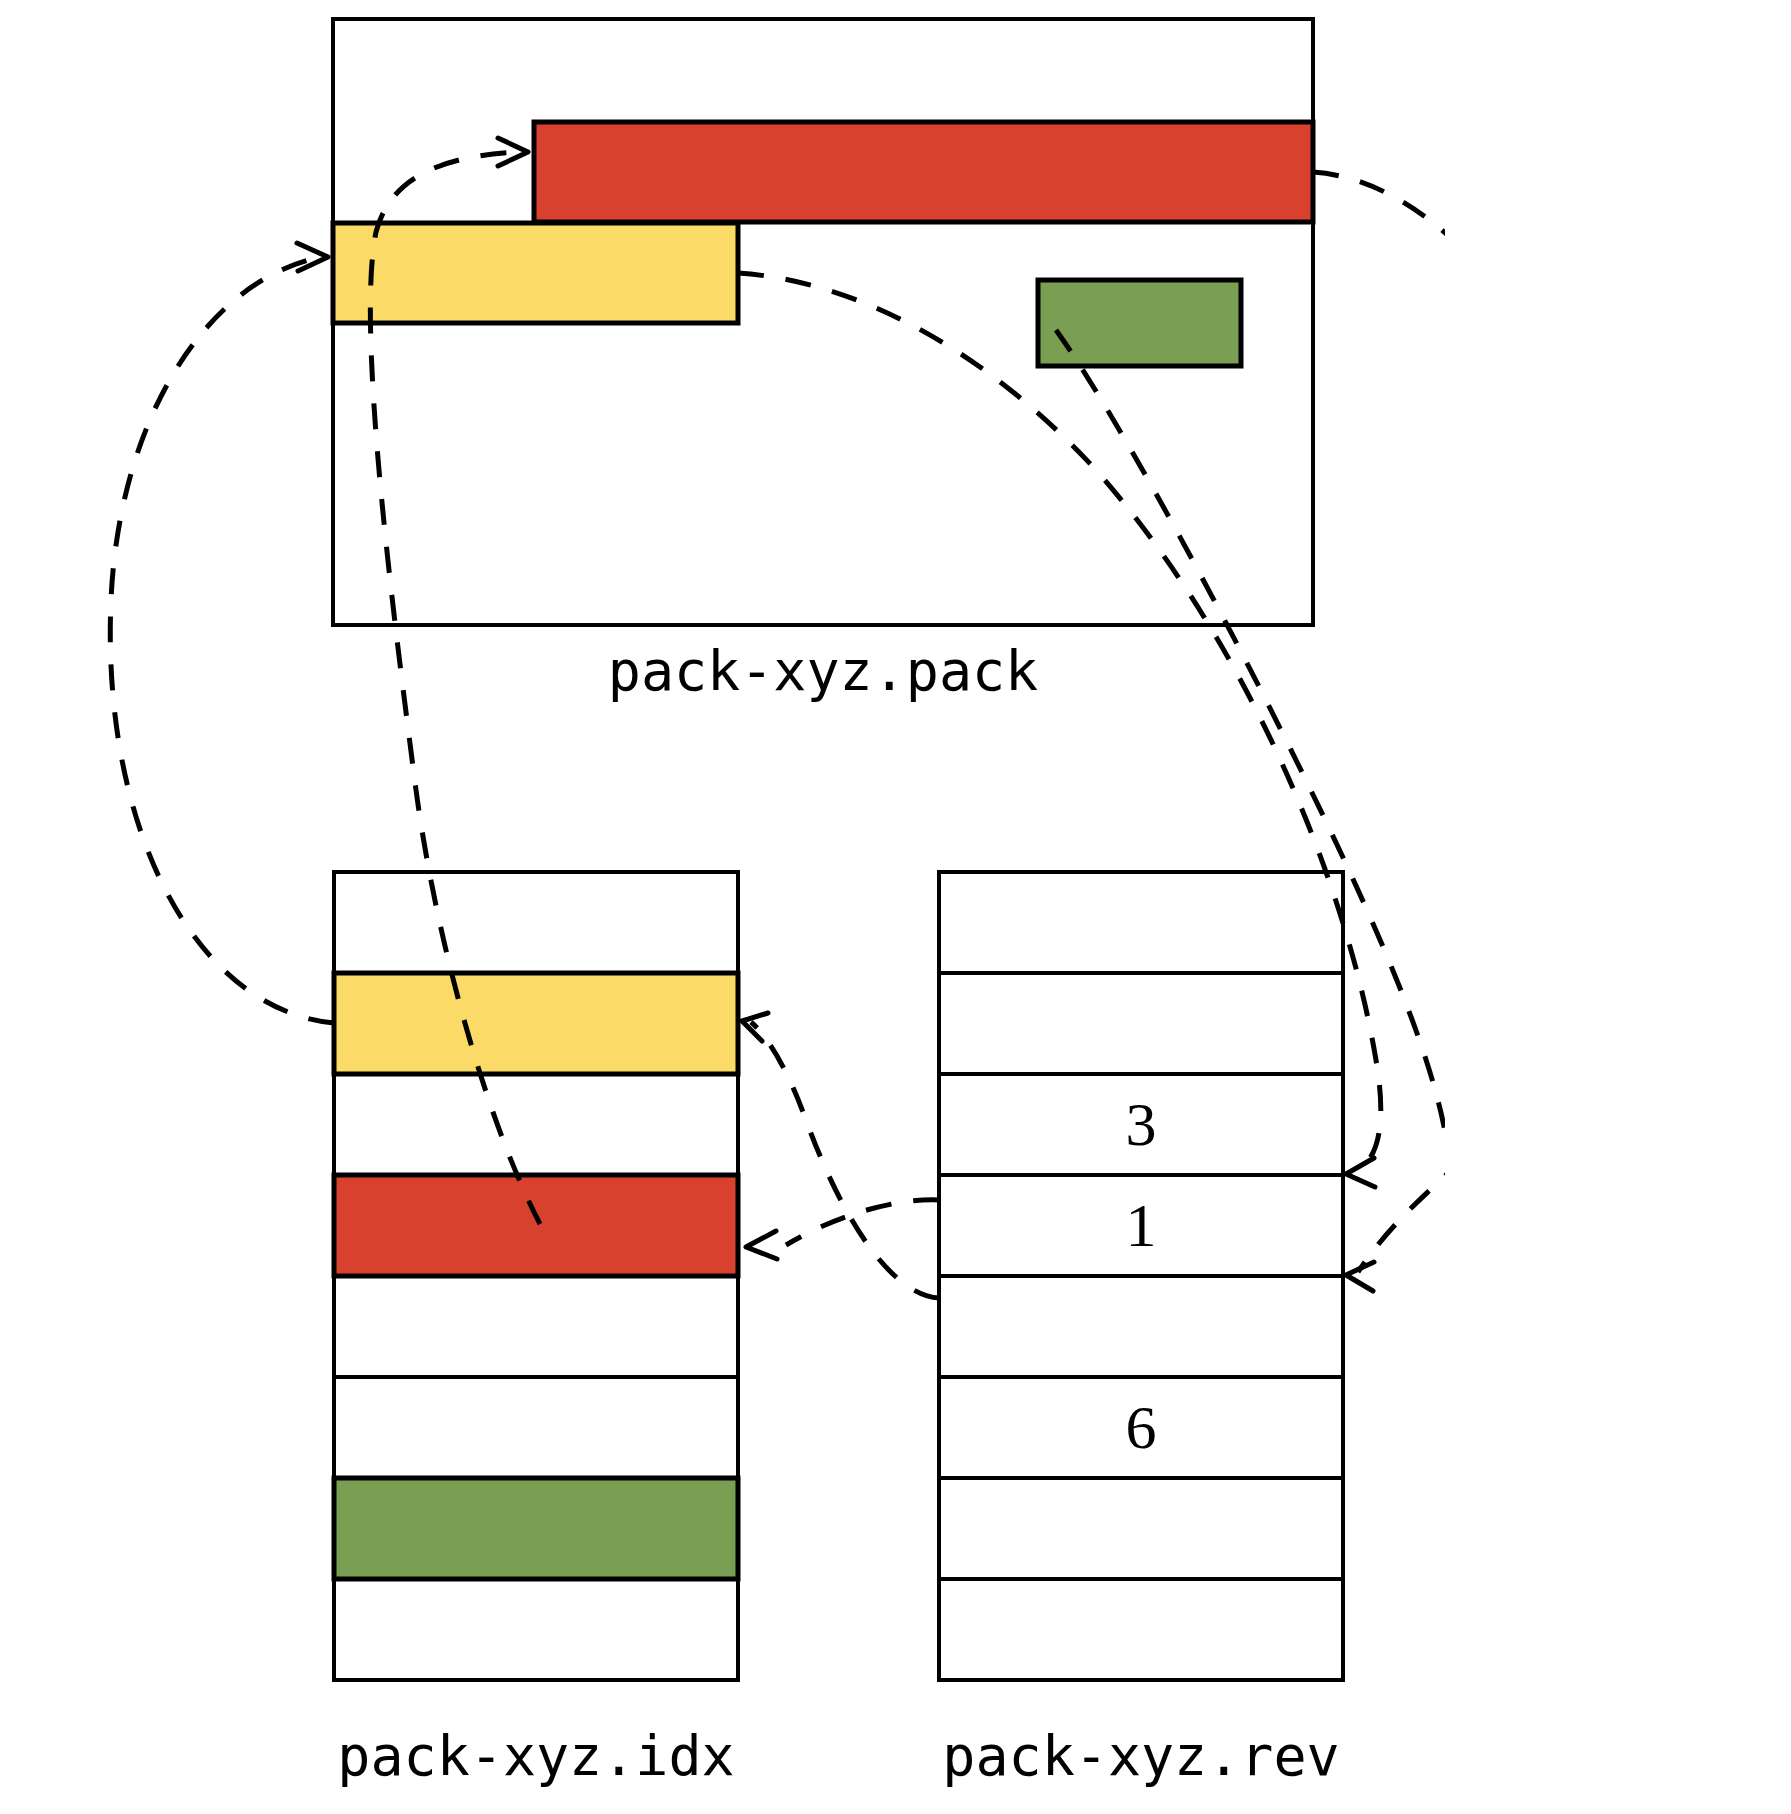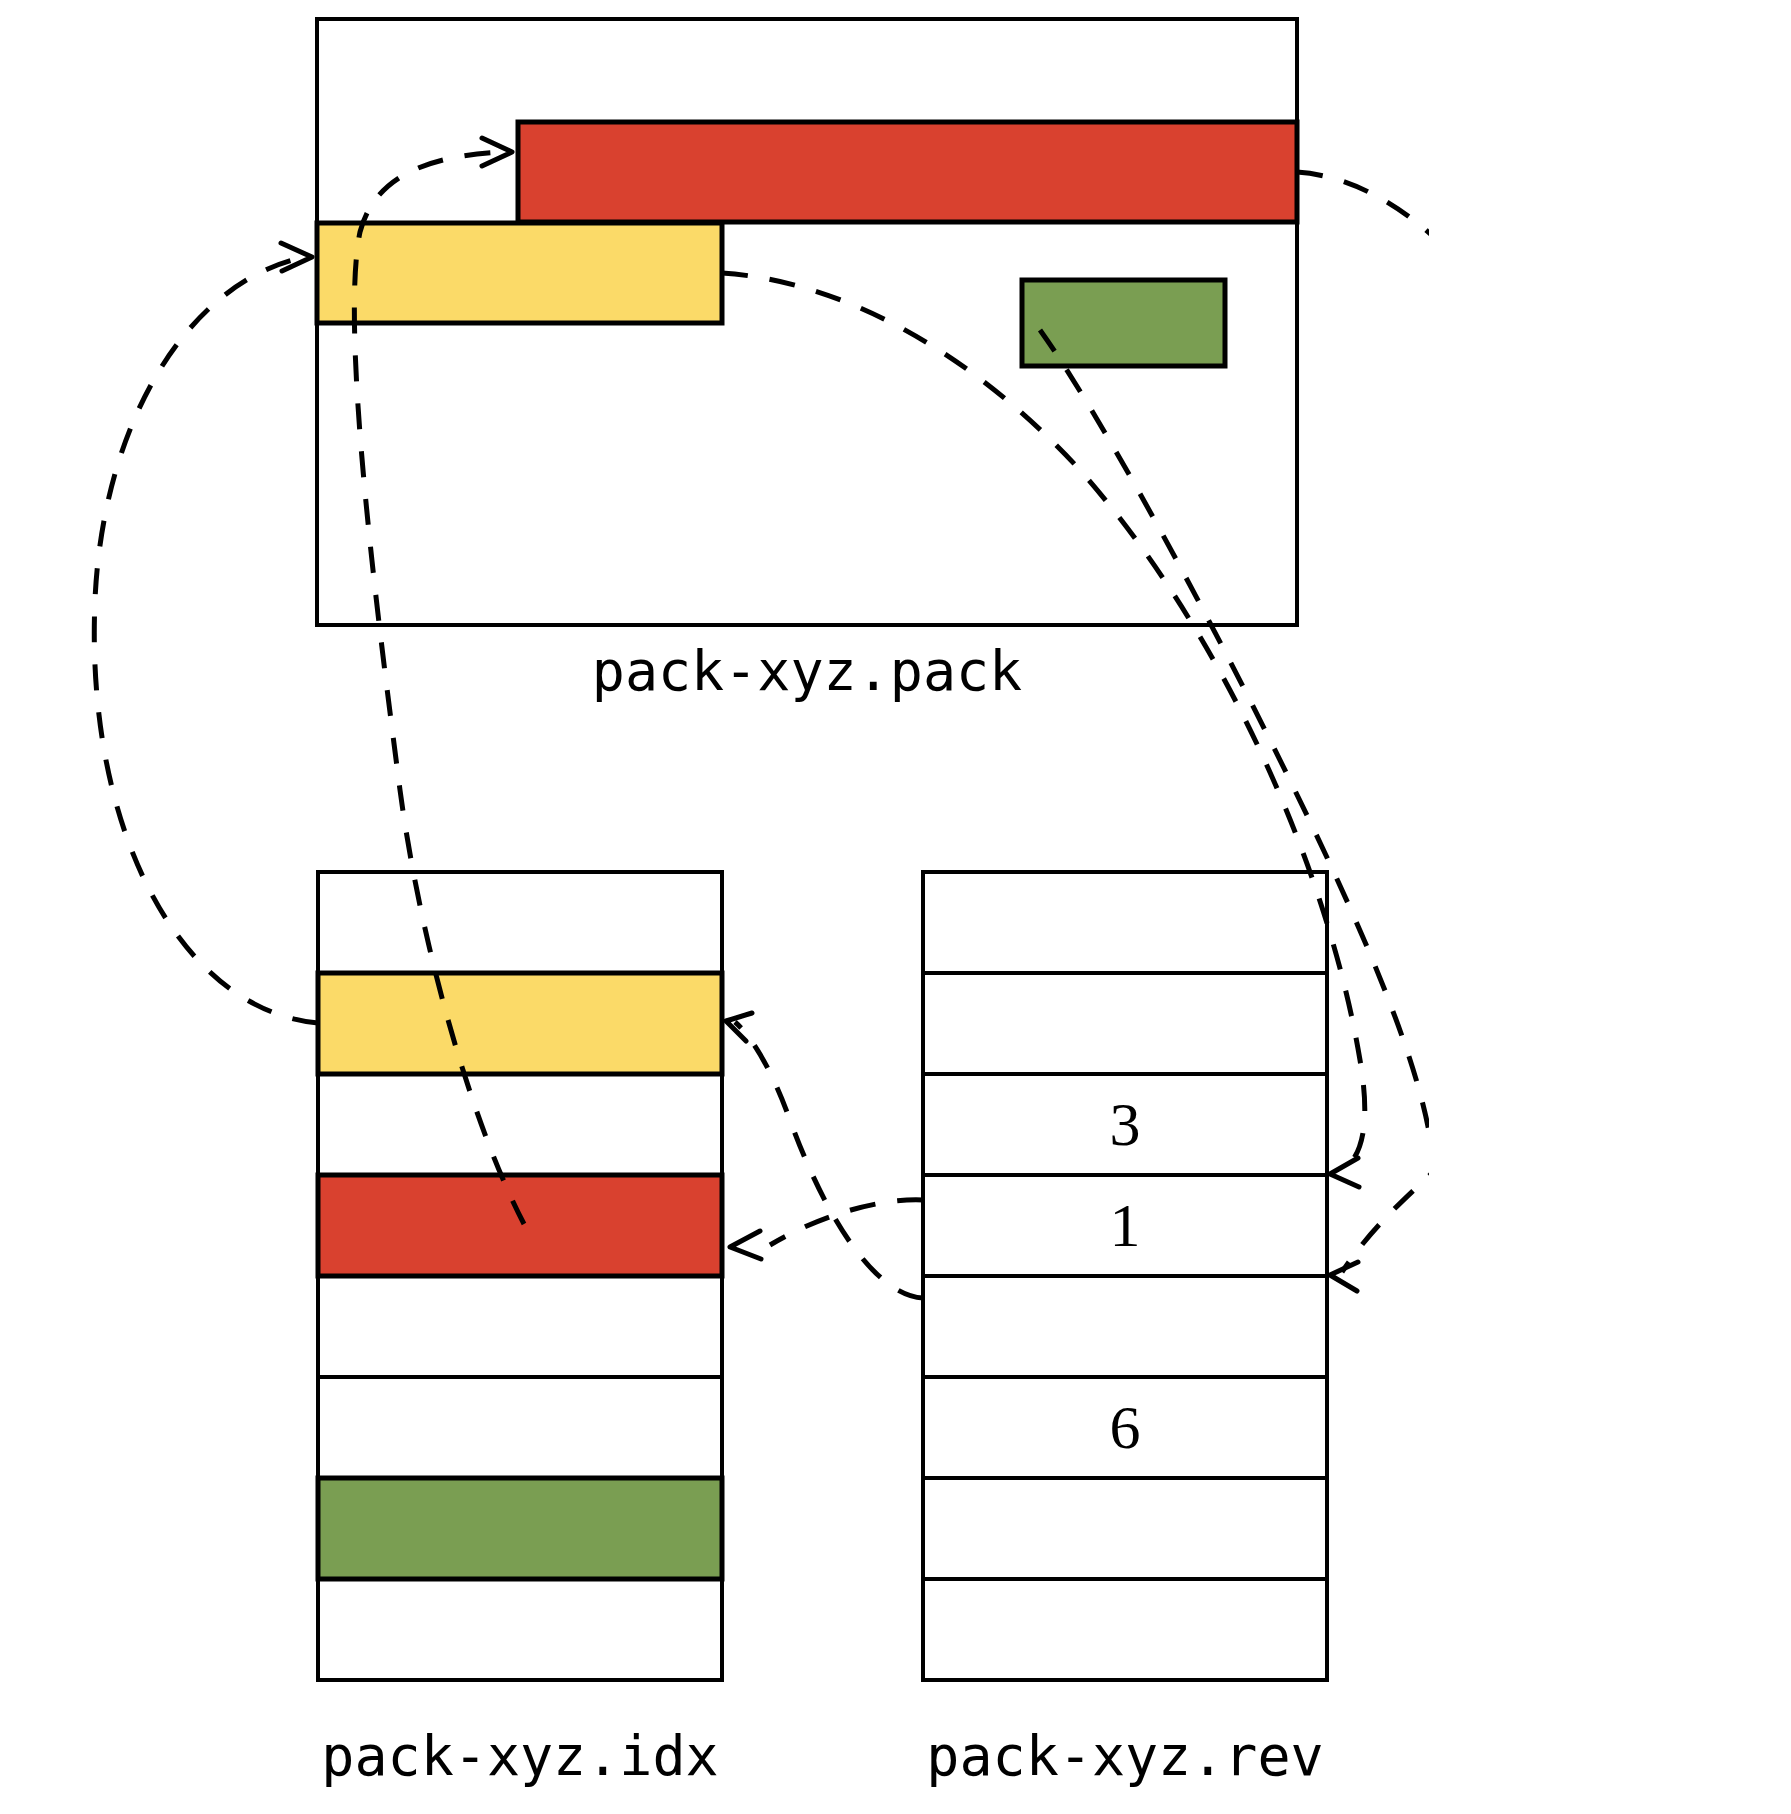--- a/index.html
+++ b/index.html
@@ -1,17 +1,17 @@
 <!DOCTYPE html>
 <html><head>
 <meta charset="utf-8">
 <style>
   html,body{margin:0;padding:0;background:#ffffff;}
   body{width:1791px;height:1814px;font-family:"Liberation Serif",serif;}
-  #stage{position:relative;width:1429px;height:1814px;overflow:hidden;}
+  #stage{position:relative;width:1429px;height:1814px;overflow:hidden;margin-left:16px;}
   svg#diagram{position:absolute;left:0;top:0;width:1791px;height:1814px;}
   .boxline{fill:none;stroke:#000000;stroke-width:4;}
   .rowline{fill:none;stroke:#000000;stroke-width:4;}
   .swatch{stroke:#000000;stroke-width:5;}
   .dash{fill:none;stroke:#000000;stroke-width:5;stroke-dasharray:26 22;stroke-linecap:butt;}
   .arrowhead{fill:none;stroke:#000000;stroke-width:5;stroke-linecap:round;stroke-linejoin:round;}
   .caption{font-family:"DejaVu Sans Mono","Liberation Mono",monospace;font-size:55px;fill:#000;}
   .rownum{font-family:"Liberation Serif",serif;font-size:62px;fill:#000;}
 </style>
 </head>

